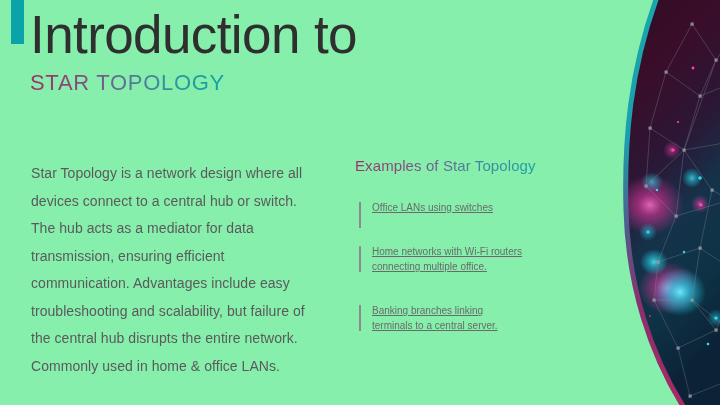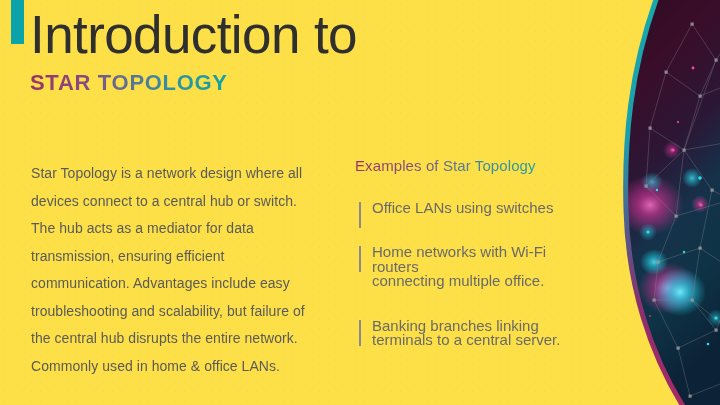--- a/index.html
+++ b/index.html
@@ -6,21 +6,21 @@
   * { margin:0; padding:0; box-sizing:border-box; }
   html, body {
     width:720px; height:405px;
     font-family:"Liberation Sans", sans-serif;
     background:#ffffff;
     overflow:hidden;
   }
   #slide {
     position:relative;
     width:720px; height:405px;
-    background:#fde047;
+    background:#86efac;
     overflow:hidden;
   }
   
   .dot-texture {
     position:absolute;
     left:0; top:0; width:640px; height:405px;
     background-image:
       radial-gradient(circle, rgba(150,150,165,0.16) 0.6px, transparent 0.7px);
     background-size:9px 9px;
     pointer-events:none;
@@ -55,21 +55,21 @@
     line-height:58px;
     font-weight:400;
     color:#2f2f2f;
     letter-spacing:-0.6px;
     white-space:nowrap;
   }
   .slide-subtitle {
     margin-top:6px;
     font-size:22px;
     line-height:26px;
-    font-weight:700;
+    font-weight:400;
     letter-spacing:0.7px;
     background:linear-gradient(90deg,#9b3069 0%, #8a4a80 26%, #5f6f96 48%, #2f94a0 74%, #0fa3a8 100%);
     -webkit-background-clip:text;
     background-clip:text;
     color:transparent;
     -webkit-text-fill-color:transparent;
     display:inline-block;
     white-space:nowrap;
   }
 
@@ -102,23 +102,24 @@
     color:transparent;
     -webkit-text-fill-color:transparent;
     display:inline-block;
     white-space:nowrap;
   }
   .example-list { list-style:none; margin-top:26px; }
   .example-item {
     position:relative;
     padding-left:17px;
     margin-bottom:30px;
-    font-size:15px;
+    font-size:10px;
     line-height:14.4px;
     color:#6a6a6a;
+    text-decoration:underline;
   }
   .example-item:last-child { margin-bottom:11px; }
   .example-item .tick {
     position:absolute;
     left:4px; top:1px;
     width:1.6px; height:26px;
     background:#8b8b8b;
   }
   .example-item .etext { display:block; }
 </style>

